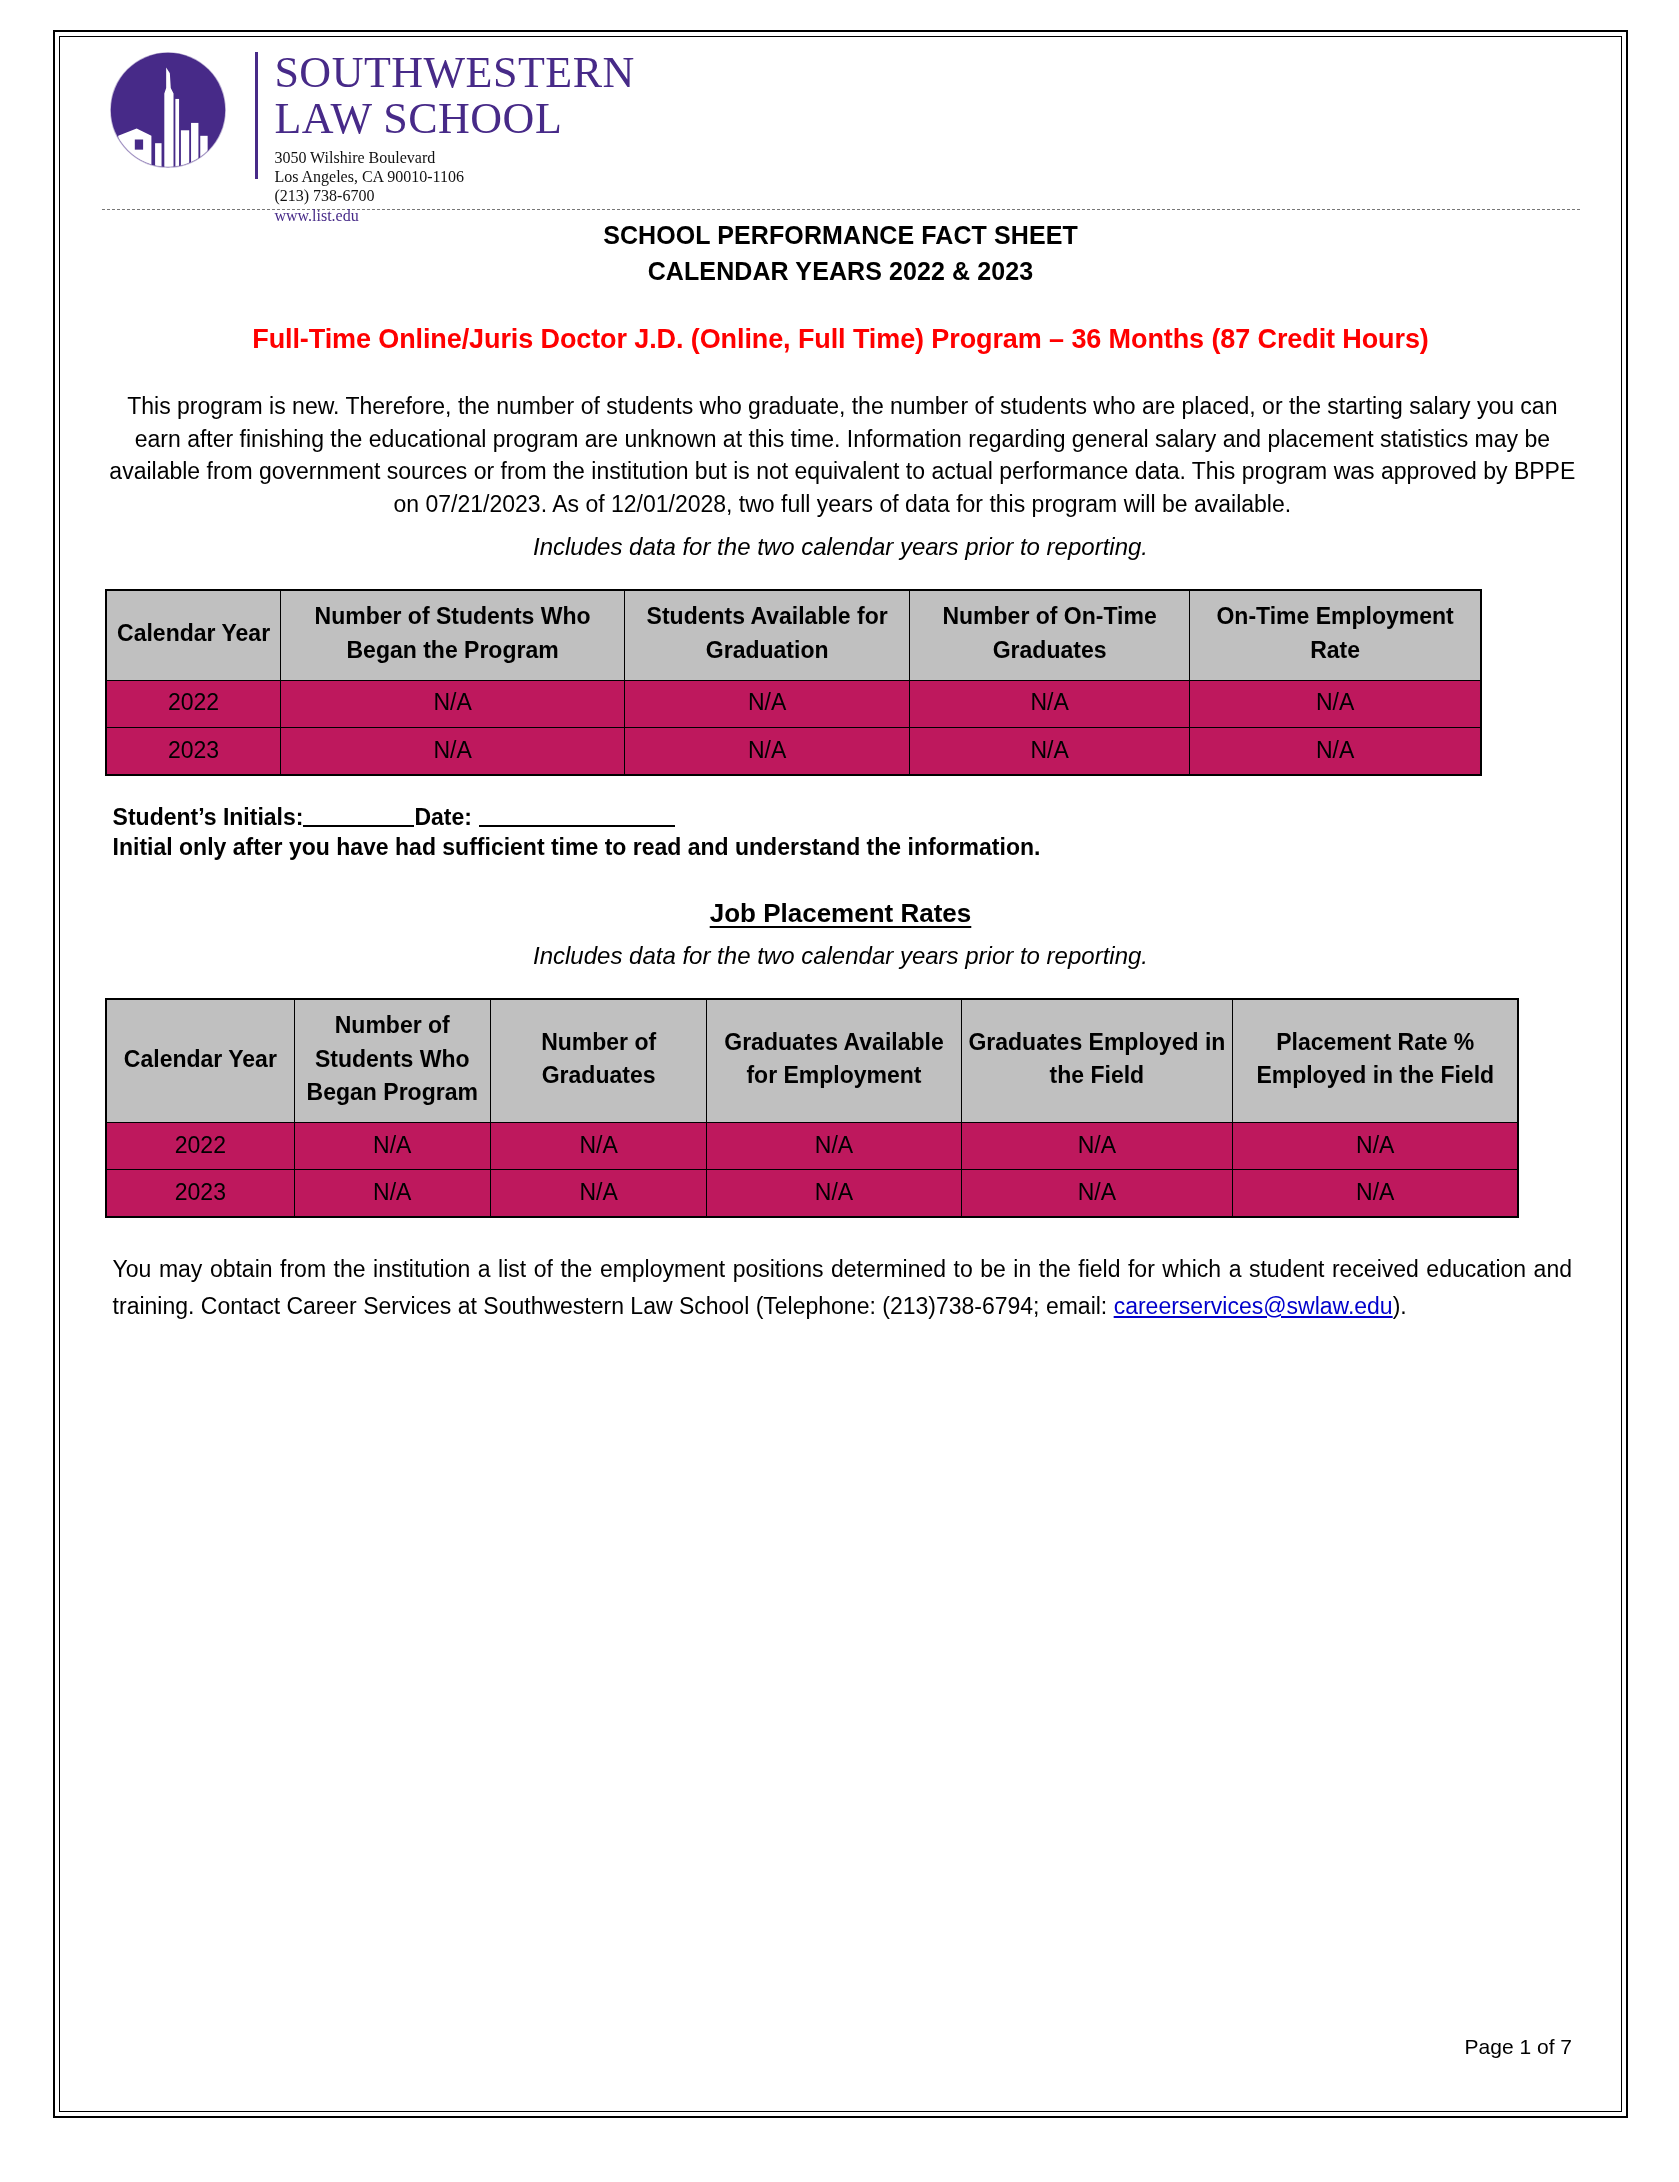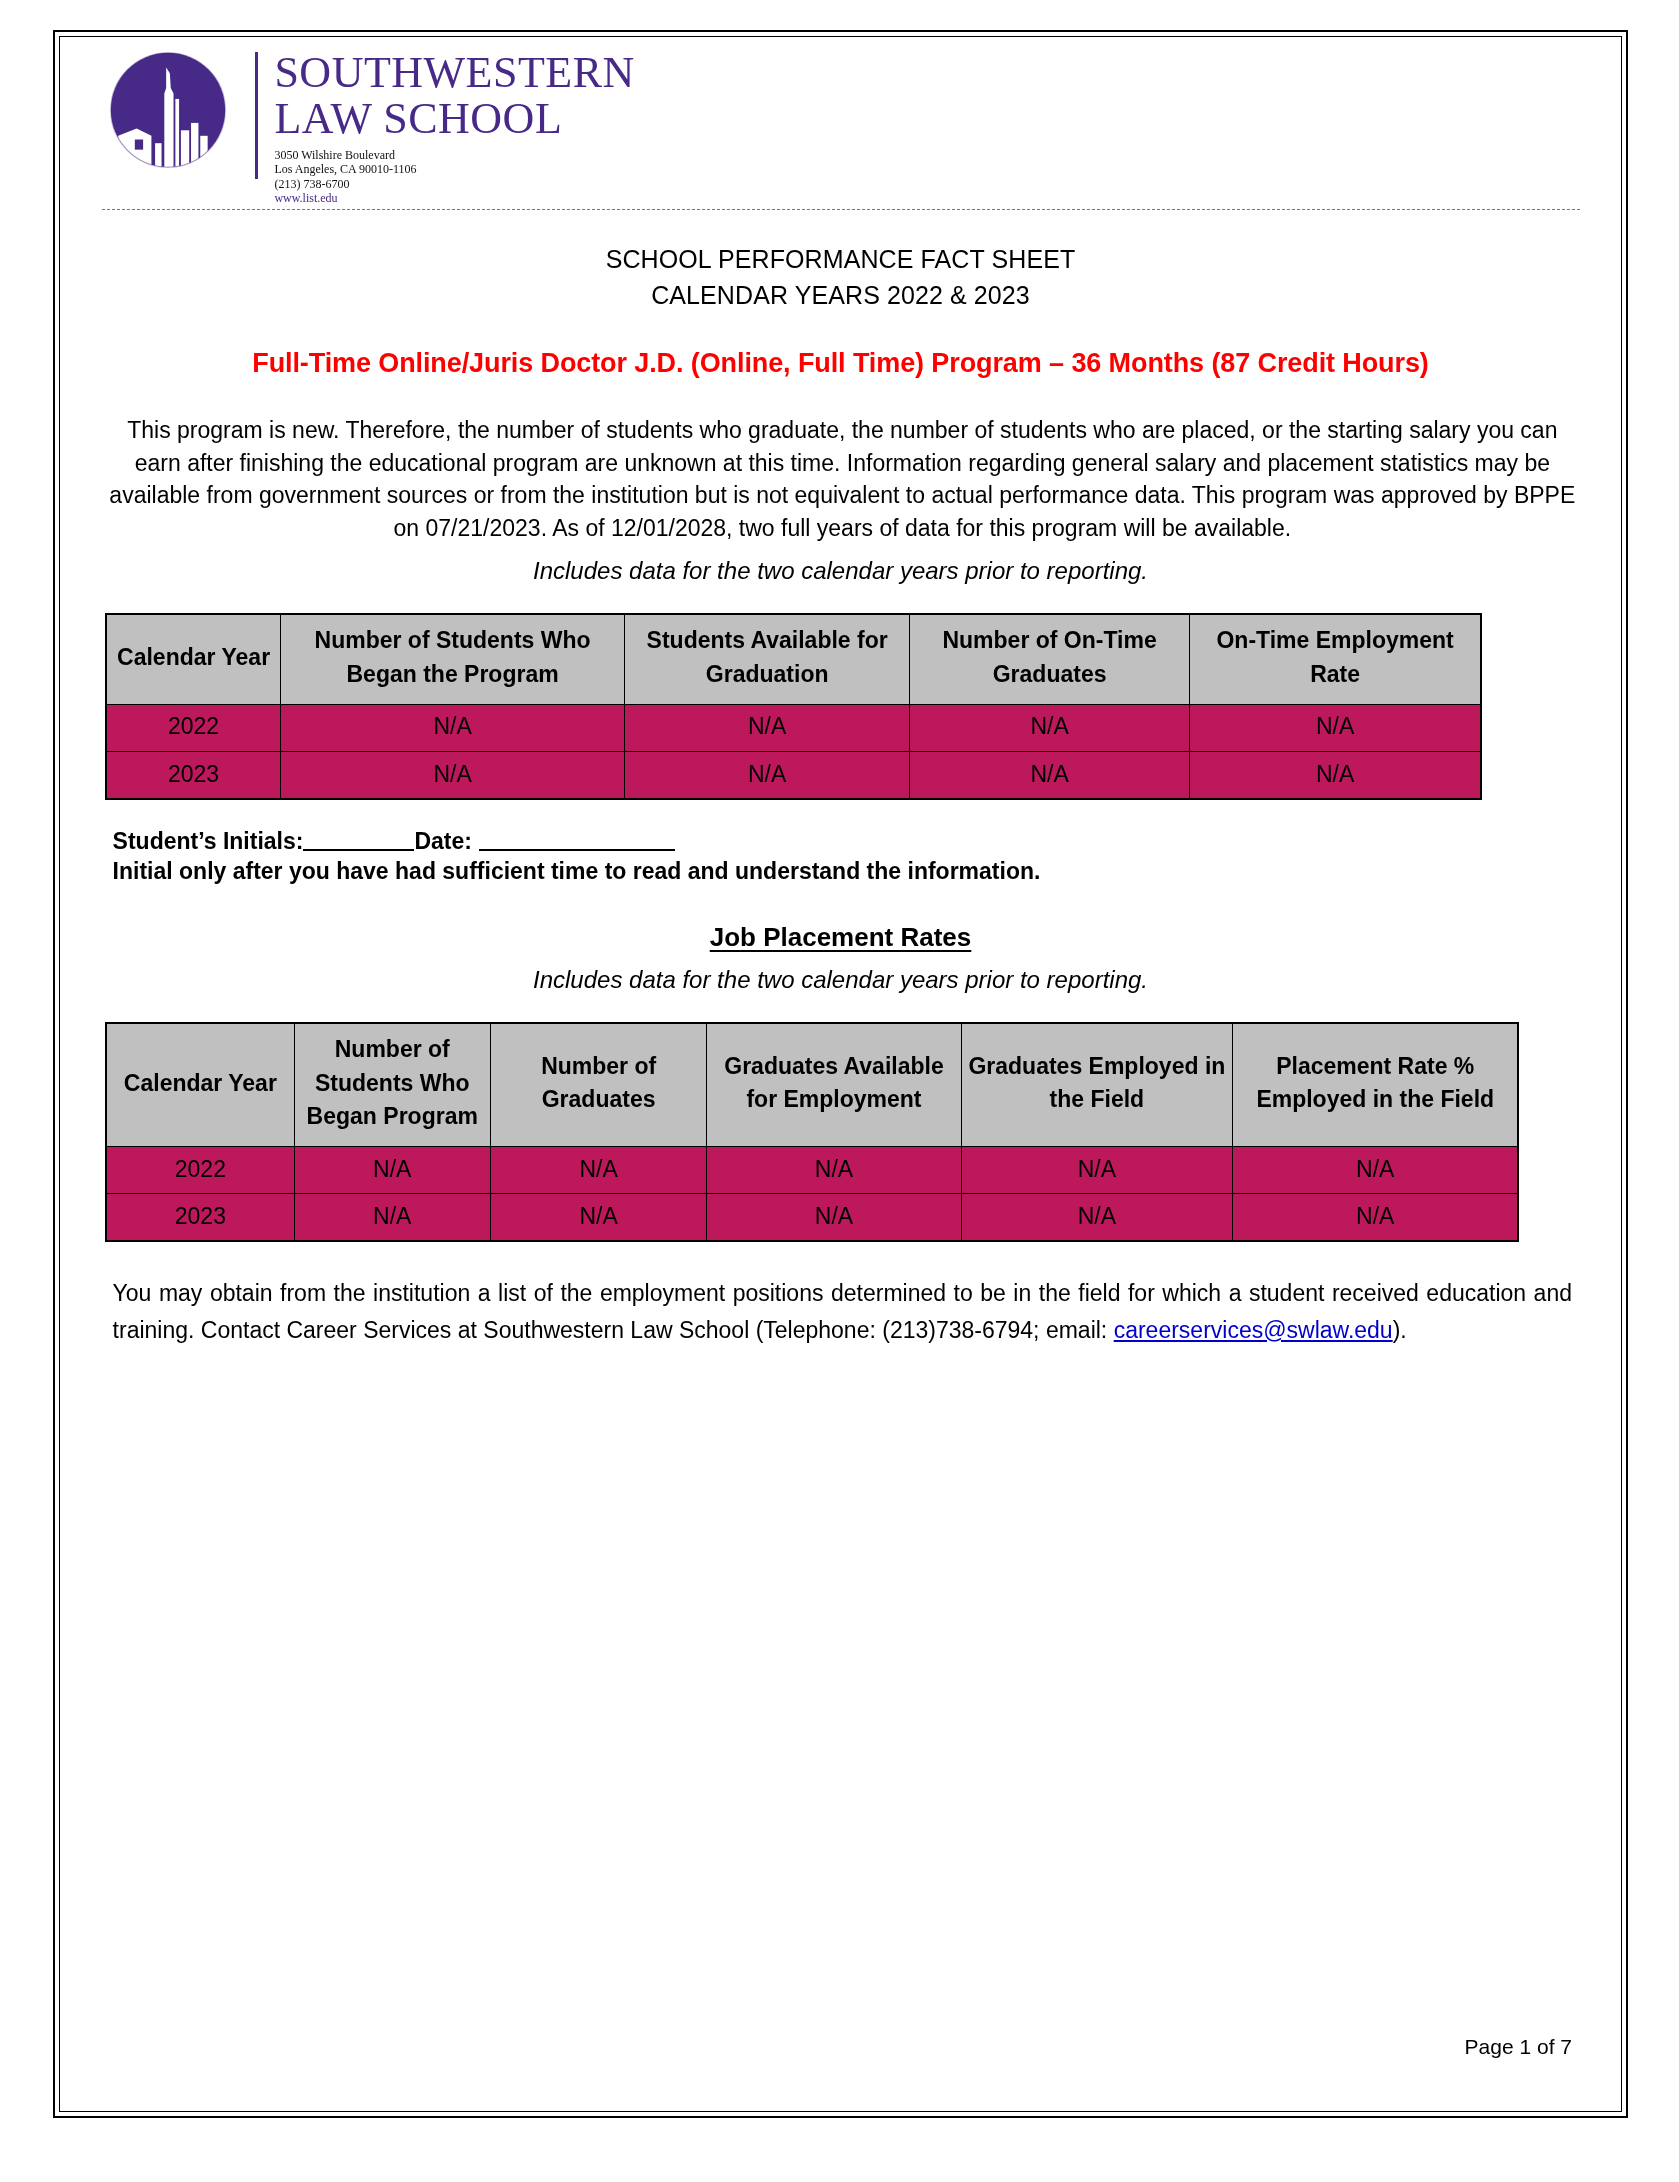--- a/index.html
+++ b/index.html
@@ -80,42 +80,42 @@
     font-family: Liberation Serif, serif;
     color: #472A88;
     font-size: 44px;
     line-height: 1.03;
     letter-spacing: 0.5px;
     font-weight: normal;
     white-space: pre-line;
   }
   .addr {
     font-family: "Liberation Serif", serif;
-    font-size: 12px;
+    font-size: 16px;
     line-height: 1.21;
     color: #111;
     margin-top: 6.5px;
   }
   .addr .web {
     color: #472A88;
   }
 
   .dashed-divider {
     height: 0;
     border-top: 1.8px dashed #777;
     margin: 3.7px 5.5px 0 5.5px;
   }
 
   
   .doc-title {
     text-align: center;
-    font-weight: normal;
+    font-weight: bold;
     font-size: 25px;
     line-height: 1.42;
-    margin-top: 32px;
+    margin-top: 8px;
     letter-spacing: 0.1px;
   }
   .program-title {
     text-align: center;
     color: #FF0000;
     font-weight: bold;
     font-size: 27px;
     margin-top: 35px;
     letter-spacing: -0.1px;
   }

